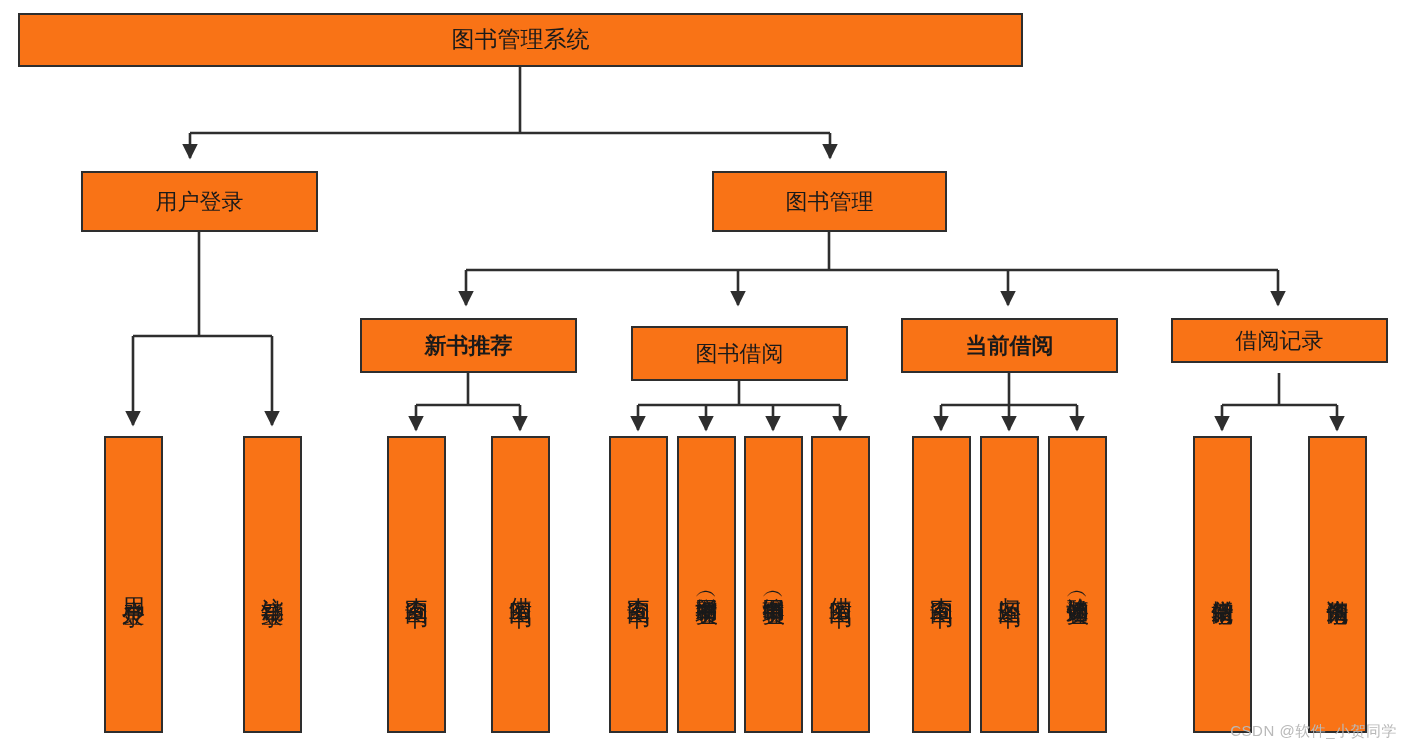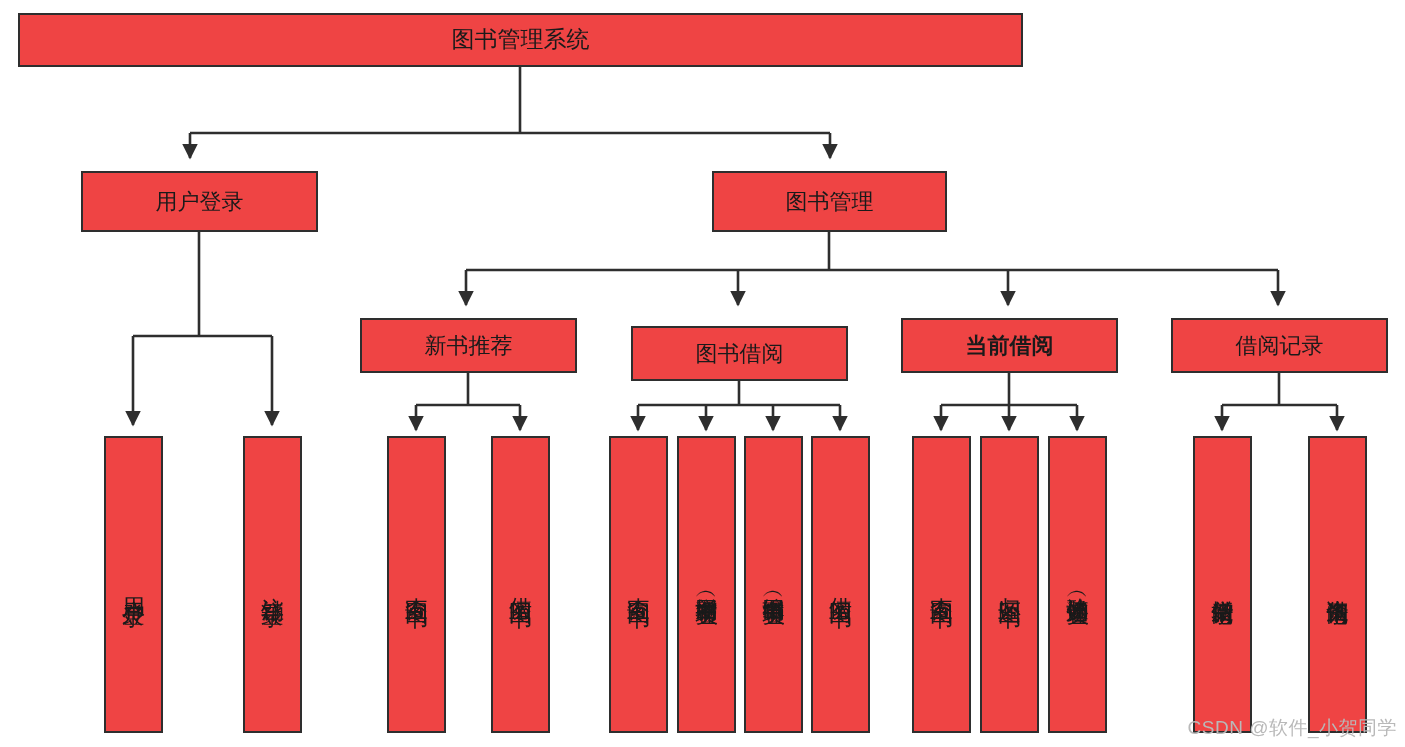--- a/index.html
+++ b/index.html
@@ -21,21 +21,21 @@
     position: absolute;
     left: 0;
     top: 0;
     width: 1405px;
     height: 747px;
     pointer-events: none;
   }
   .node {
     position: absolute;
     box-sizing: border-box;
-    background: #ef4444;
+    background: #f97316;
     border: 2px solid #2e2e2e;
     display: flex;
     align-items: center;
     justify-content: center;
     color: #1a1a1a;
   }
   .node .label {
     text-align: center;
     line-height: 1.18;
     white-space: nowrap;
@@ -58,21 +58,21 @@
     max-height: 100%;
   }
   .node-leaf.long .label {
     font-size: 22px;
     letter-spacing: 1px;
   }
   .watermark {
     position: absolute;
     right: 8px;
     bottom: 6px;
-    font-size: 19px;
+    font-size: 15px;
     color: #b9b9b9;
     letter-spacing: 0.5px;
     white-space: nowrap;
     user-select: none;
   }
 </style>
 </head>
 <body>
 
 <div id="canvas">
@@ -131,30 +131,30 @@
     <span class="label">图书管理系统</span>
   </div>
 
   <div class="node node-l2" style="left:81px; top:171px; width:237px; height:61px;">
     <span class="label">用户登录</span>
   </div>
   <div class="node node-l2" style="left:712px; top:171px; width:235px; height:61px;">
     <span class="label">图书管理</span>
   </div>
 
-  <div class="node node-l3" style="left:360px; top:318px; width:217px; height:55px;">
+  <div class="node node-l3" style="left:360px; top:318px; width:217px; height:55px;font-weight:bold;">
     <span class="label">新书推荐</span>
   </div>
   <div class="node node-l3" style="left:631px; top:318px; width:217px; height:55px;margin-top:8px;">
     <span class="label">图书借阅</span>
   </div>
   <div class="node node-l3" style="left:901px; top:318px; width:217px; height:55px;font-weight:bold;">
     <span class="label">当前借阅</span>
   </div>
-  <div class="node node-l3" style="left:1171px; top:318px; width:217px; height:55px;">
+  <div class="node node-l3" style="left:1171px; top:318px; width:217px; height:45px;">
     <span class="label">借阅记录</span>
   </div>
 
   <div class="node node-leaf" style="left:104px; top:436px; width:59px; height:297px;">
     <span class="label">用户登录</span>
   </div>
   <div class="node node-leaf" style="left:243px; top:436px; width:59px; height:297px;">
     <span class="label">注销登录</span>
   </div>
 

